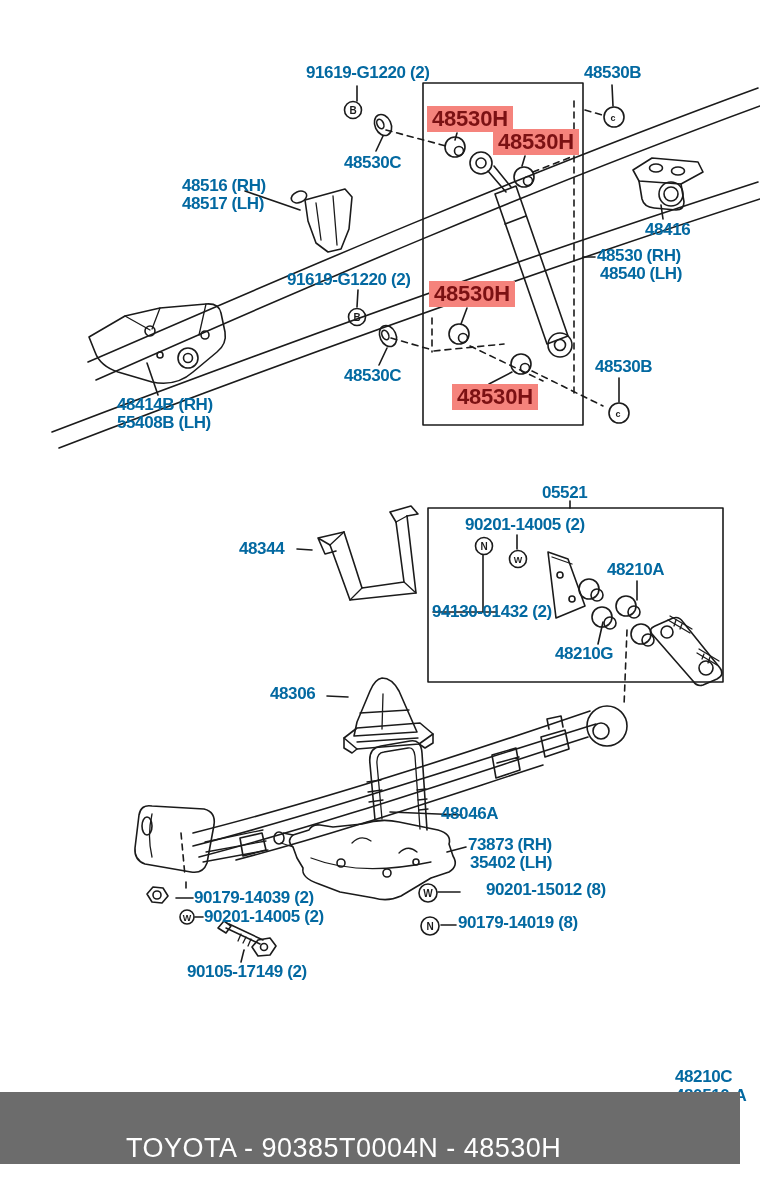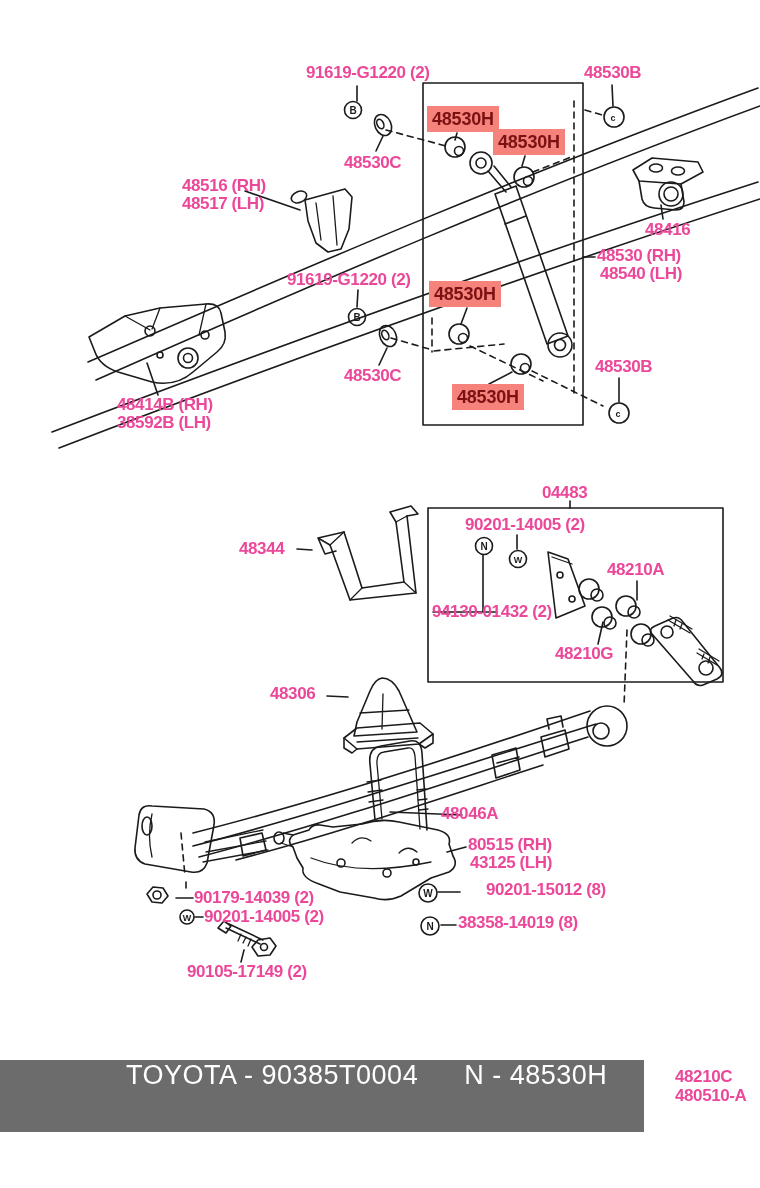--- a/index.html
+++ b/index.html
@@ -6,28 +6,28 @@
   .stage{position:relative;width:760px;height:1188px;background:#fff;overflow:hidden;
          font-family:"Liberation Sans",sans-serif;color:#151515;}
   .art{position:absolute;left:0;top:0;}
   .art path,.art rect,.art circle,.art ellipse{fill:none;stroke:var(--line,#1b1b1b);stroke-width:1.6;
       stroke-linecap:round;stroke-linejoin:round;}
   .art .thin{stroke-width:1.3;}
   .art .dash{stroke-width:1.3;stroke-dasharray:6 5;}
   .art text.mk{fill:var(--line,#1b1b1b);stroke:none;font:700 10px "Liberation Sans",sans-serif;text-anchor:middle;}
   .art text.mks{font-size:9px;}
   .lbl{position:absolute;font:700 17px/18px "Liberation Sans",sans-serif;letter-spacing:-0.4px;
-       color:#ec4899;white-space:nowrap;}
+       color:#0369a1;white-space:nowrap;}
   .hl{background:var(--highlight_bg,#f5837c);color:var(--highlight_text,#7b1113);
-      font-size:18px;line-height:26px;height:26px;padding:0 5px;letter-spacing:-0.2px;text-align:center;}
-  .footer{position:absolute;left:0;top:1060px;width:644px;height:72px;background:var(--footer_bg,#6c6c6c);
-          color:var(--footer_text,#ffffff);display:flex;align-items:flex-start;
+      font-size:22px;line-height:26px;height:26px;padding:0 5px;letter-spacing:-0.2px;text-align:center;}
+  .footer{position:absolute;left:0;top:1092px;width:740px;height:72px;background:var(--footer_bg,#6c6c6c);
+          color:var(--footer_text,#ffffff);display:flex;align-items:flex-end;
           font:400 27px "Liberation Sans",sans-serif;letter-spacing:0.5px;}
   .footer .f1{margin-left:126px;}
-  .footer .f2{margin-left:46px;}
+  .footer .f2{}
 </style>
 </head>
 <body>
 
 <div class="stage">
 
   <svg class="art" width="760" height="1116" viewBox="0 0 760 1116">
 
     <g>
       <path d="M88 362 C300 270 520 175 758 88"></path>
@@ -271,35 +271,35 @@
   <div class="lbl hl" style="left:493px;top:129px">48530H</div>
   <div class="lbl" style="left:645px;top:221px">48416</div>
   <div class="lbl" style="left:597px;top:247px">48530 (RH)</div>
   <div class="lbl" style="left:600px;top:265px">48540 (LH)</div>
   <div class="lbl" style="left:287px;top:271px">91619-G1220 (2)</div>
   <div class="lbl hl" style="left:429px;top:281px">48530H</div>
   <div class="lbl" style="left:344px;top:367px">48530C</div>
   <div class="lbl" style="left:595px;top:358px">48530B</div>
   <div class="lbl hl" style="left:452px;top:384px">48530H</div>
   <div class="lbl" style="left:117px;top:396px">48414B (RH)</div>
-  <div class="lbl" style="left:117px;top:414px">38592B (LH)</div>
-  <div class="lbl" style="left:542px;top:484px">04483</div>
+  <div class="lbl" style="left:117px;top:414px">55408B (LH)</div>
+  <div class="lbl" style="left:542px;top:484px">05521</div>
   <div class="lbl" style="left:465px;top:516px">90201-14005 (2)</div>
   <div class="lbl" style="left:239px;top:540px">48344</div>
   <div class="lbl" style="left:607px;top:561px">48210A</div>
   <div class="lbl" style="left:432px;top:603px">94130-01432 (2)</div>
   <div class="lbl" style="left:555px;top:645px">48210G</div>
   <div class="lbl" style="left:270px;top:685px">48306</div>
   <div class="lbl" style="left:441px;top:805px">48046A</div>
-  <div class="lbl" style="left:468px;top:836px">80515 (RH)</div>
-  <div class="lbl" style="left:470px;top:854px">43125 (LH)</div>
+  <div class="lbl" style="left:468px;top:836px">73873 (RH)</div>
+  <div class="lbl" style="left:470px;top:854px">35402 (LH)</div>
   <div class="lbl" style="left:194px;top:889px">90179-14039 (2)</div>
   <div class="lbl" style="left:204px;top:908px">90201-14005 (2)</div>
   <div class="lbl" style="left:486px;top:881px">90201-15012 (8)</div>
-  <div class="lbl" style="left:458px;top:914px">38358-14019 (8)</div>
+  <div class="lbl" style="left:458px;top:914px">90179-14019 (8)</div>
   <div class="lbl" style="left:187px;top:963px">90105-17149 (2)</div>
   <div class="lbl" style="left:675px;top:1068px">48210C</div>
   <div class="lbl" style="left:675px;top:1087px">480510-A</div>
 
   <div class="footer">
     <span class="f1">TOYOTA - 90385T0004</span>
     <span class="f2">N - 48530H</span>
   </div>
 
 </div>

